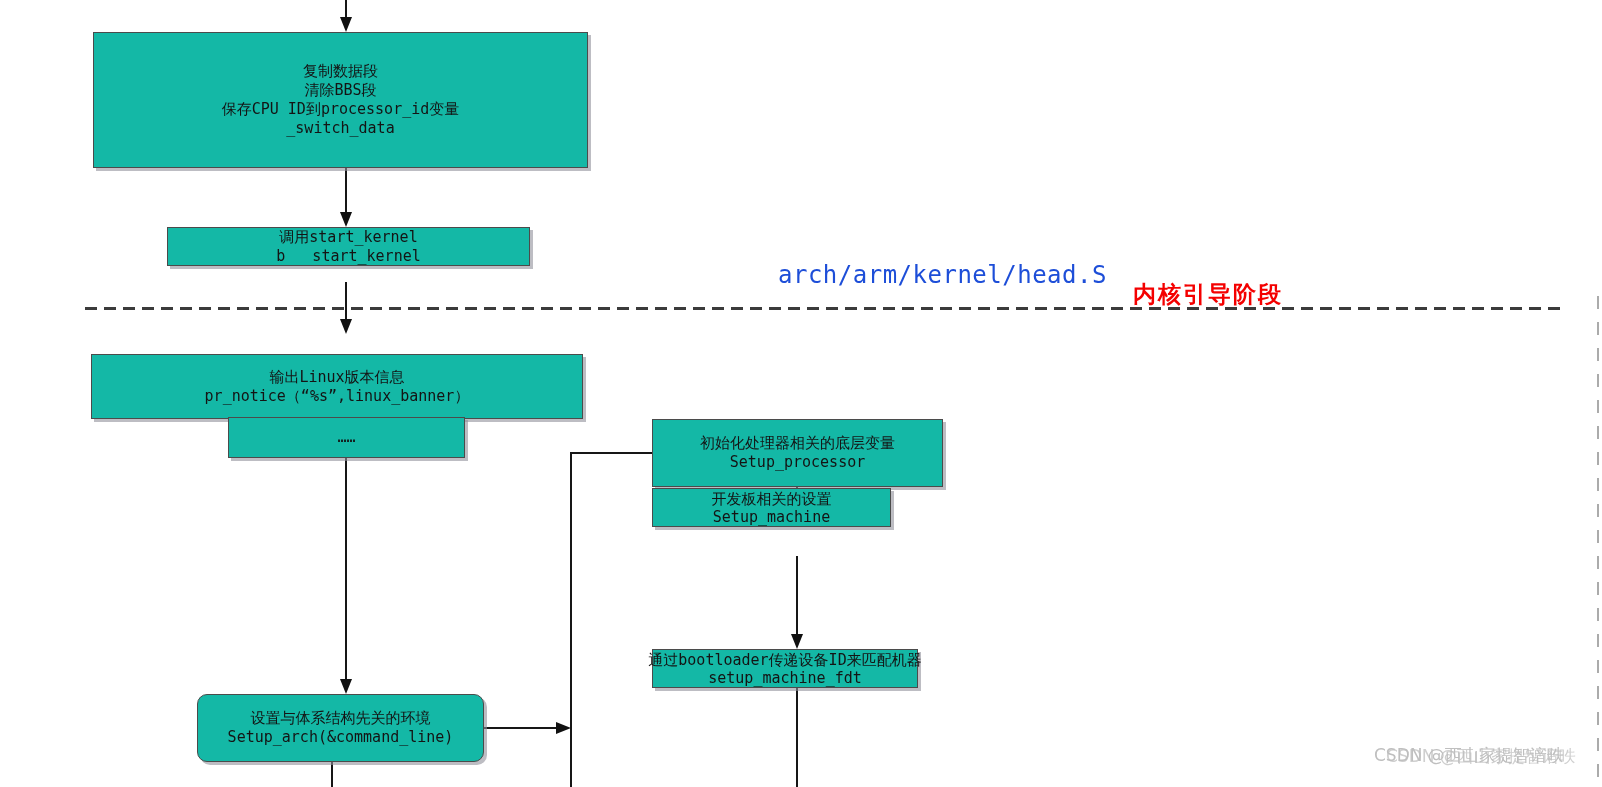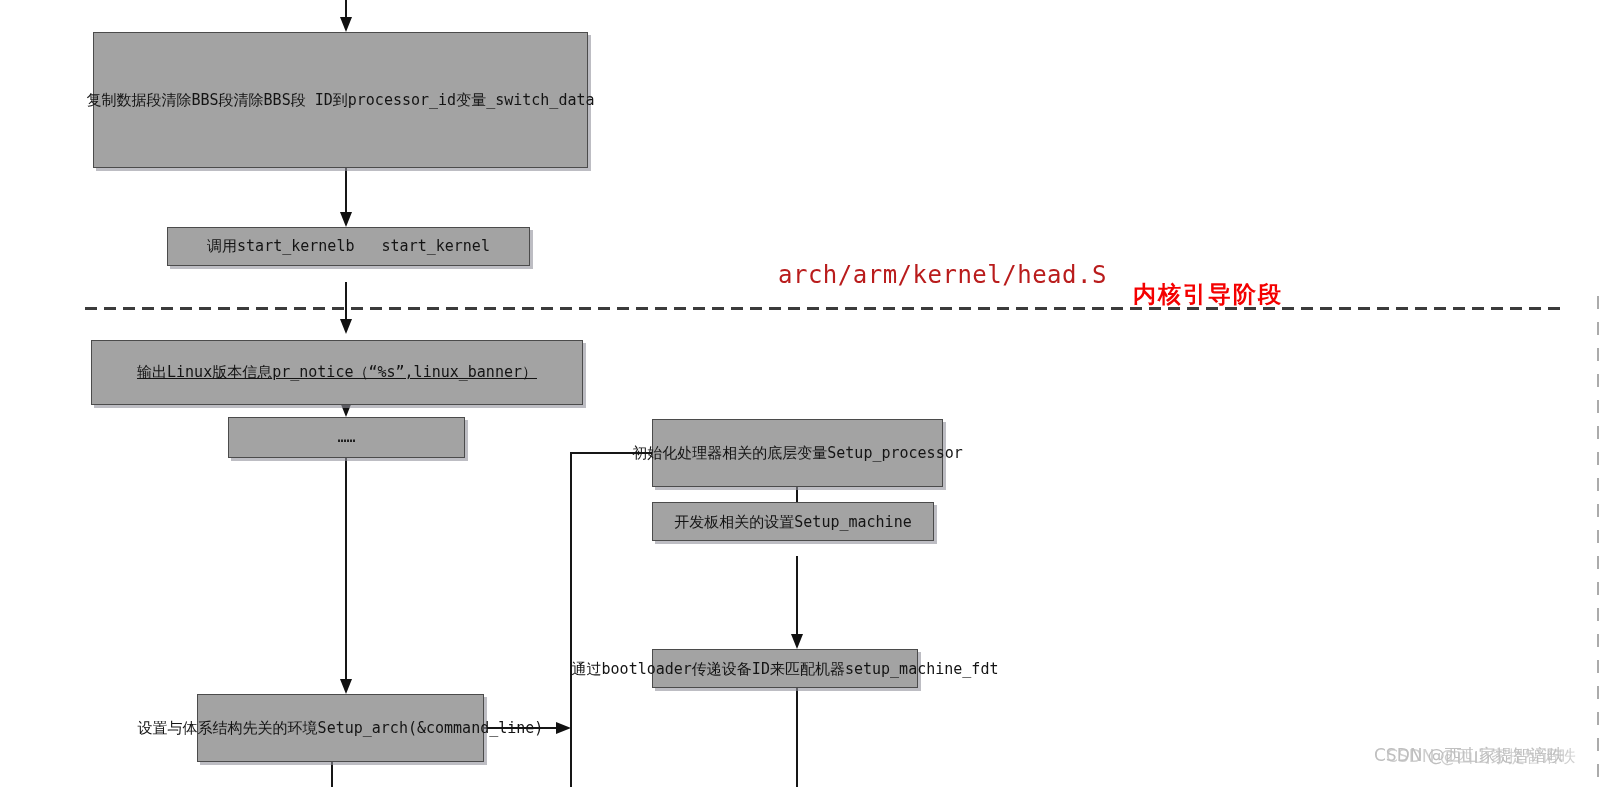--- a/index.html
+++ b/index.html
@@ -1,23 +1,23 @@
 <!DOCTYPE html>
 <html><head>
 <meta charset="utf-8">
 <style>
   html,body{margin:0;padding:0;background:#ffffff;}
   #canvas{
     position:relative;width:1602px;height:787px;background:#ffffff;
     overflow:hidden;font-family:"DejaVu Sans Mono","Liberation Mono",monospace;
   }
   .box{
-    position:absolute;background:#a3a3a3;border:1px solid #4b4b4b;
+    position:absolute;background:#14b8a6;border:1px solid #4b4b4b;
     box-shadow:3px 3px 0 rgba(145,145,155,.6);
-    display:flex;flex-direction:row;justify-content:center;align-items:center;
+    display:flex;flex-direction:column;justify-content:center;align-items:center;
     color:#141414;text-align:center;box-sizing:border-box;
   }
   .box .bl{white-space:pre;font-size:15px;line-height:19px;}
   .box.compact .bl{line-height:18px;}
   .vline{position:absolute;width:2px;background:#161616;}
   .hline{position:absolute;height:2px;background:#161616;}
   .arr-d{position:absolute;width:0;height:0;
     border-left:6px solid transparent;border-right:6px solid transparent;
     border-top:15px solid #111;}
   .arr-r{position:absolute;width:0;height:0;
@@ -26,21 +26,21 @@
   .divider{
     position:absolute;left:85px;top:307px;width:1480px;height:3px;
     background:repeating-linear-gradient(90deg,#3b3b3b 0 12px,transparent 12px 19px);
   }
   .edge-dash{
     position:absolute;left:1597px;top:296px;width:2px;height:491px;
     background:repeating-linear-gradient(180deg,#ababab 0 13px,transparent 13px 26px);
   }
   .file-path{
     position:absolute;left:778px;top:261px;font-size:24px;letter-spacing:.5px;
-    color:#b91c1c;font-family:"DejaVu Sans Mono","Liberation Mono",monospace;
+    color:#1d4ed8;font-family:"DejaVu Sans Mono","Liberation Mono",monospace;
   }
   .stage{
     position:absolute;left:1133px;top:279px;font-size:23px;font-weight:bold;
     letter-spacing:2px;color:#f40000;
     font-family:"DejaVu Sans","Liberation Sans",sans-serif;
   }
   .wm{
     position:absolute;font-size:17px;color:#bfbfbf;white-space:nowrap;
     font-family:"DejaVu Sans","Liberation Sans",sans-serif;
   }
@@ -82,49 +82,49 @@
   <div class="arr-d" style="left:791px;top:634px;"></div>
 
   <div class="vline" style="left:796px;top:688px;height:99px;"></div>
 
   <div class="divider"></div>
   <div class="edge-dash"></div>
 
   <div class="box" style="left:93px;top:32px;width:495px;height:136px;">
     <div class="bl">复制数据段</div>
     <div class="bl">清除BBS段</div>
-    <div class="bl">清除BBS段 ID到processor_id变量</div>
+    <div class="bl">保存CPU ID到processor_id变量</div>
     <div class="bl">_switch_data</div>
   </div>
 
   <div class="box" style="left:167px;top:227px;width:363px;height:39px;">
     <div class="bl">调用start_kernel</div>
     <div class="bl">b   start_kernel</div>
   </div>
 
-  <div class="box" style="left:91px;top:340px;width:492px;height:65px;text-decoration:underline;">
+  <div class="box" style="left:91px;top:354px;width:492px;height:65px;">
     <div class="bl">输出Linux版本信息</div>
     <div class="bl">pr_notice（“%s”,linux_banner）</div>
   </div>
 
   <div class="box" style="left:228px;top:417px;width:237px;height:41px;">
     <div class="bl">……</div>
   </div>
 
-  <div class="box" style="left:197px;top:694px;width:287px;height:68px;">
+  <div class="box" style="left:197px;top:694px;width:287px;height:68px;border-radius:10px;">
     <div class="bl">设置与体系结构先关的环境</div>
     <div class="bl">Setup_arch(&amp;command_line)</div>
   </div>
 
   <div class="box" style="left:652px;top:419px;width:291px;height:68px;">
     <div class="bl">初始化处理器相关的底层变量</div>
     <div class="bl">Setup_processor</div>
   </div>
 
-  <div class="box compact" style="left:652px;top:502px;width:282px;height:39px;">
+  <div class="box compact" style="left:652px;top:488px;width:239px;height:39px;">
     <div class="bl">开发板相关的设置</div>
     <div class="bl">Setup_machine</div>
   </div>
 
   <div class="box compact" style="left:652px;top:649px;width:266px;height:39px;">
     <div class="bl">通过bootloader传递设备ID来匹配机器</div>
     <div class="bl">setup_machine_fdt</div>
   </div>
 
   <div class="file-path">arch/arm/kernel/head.S</div>

